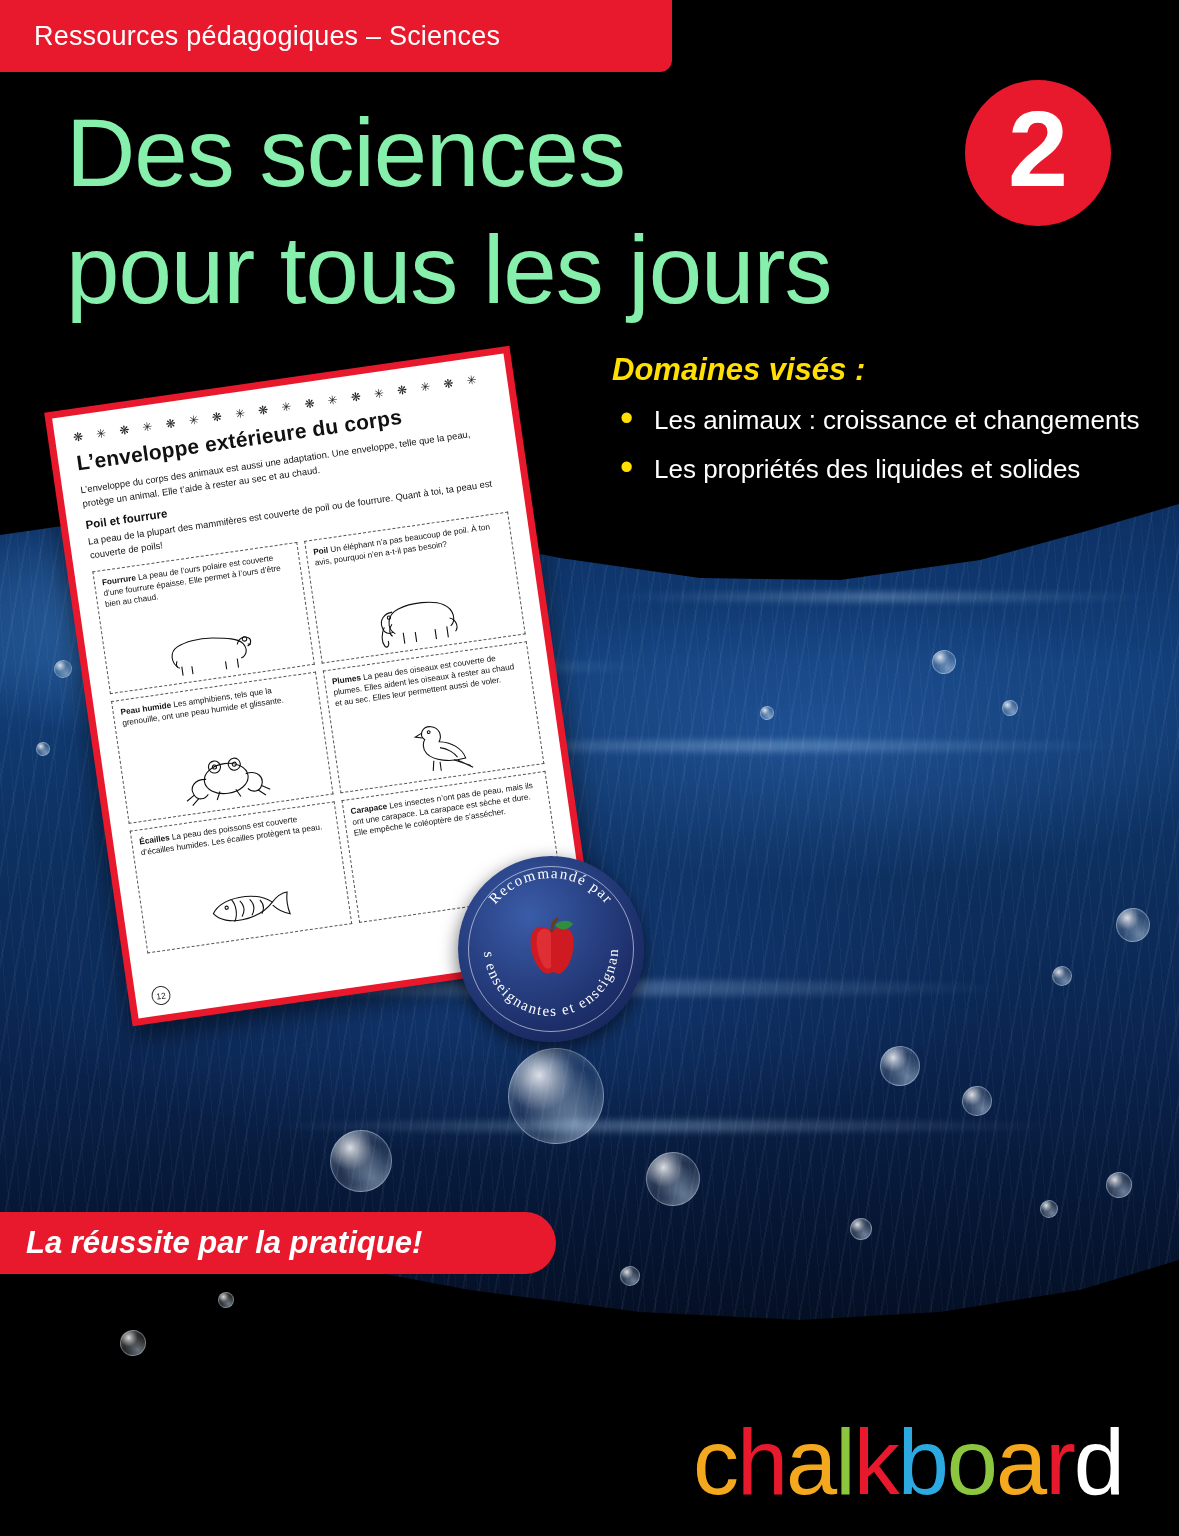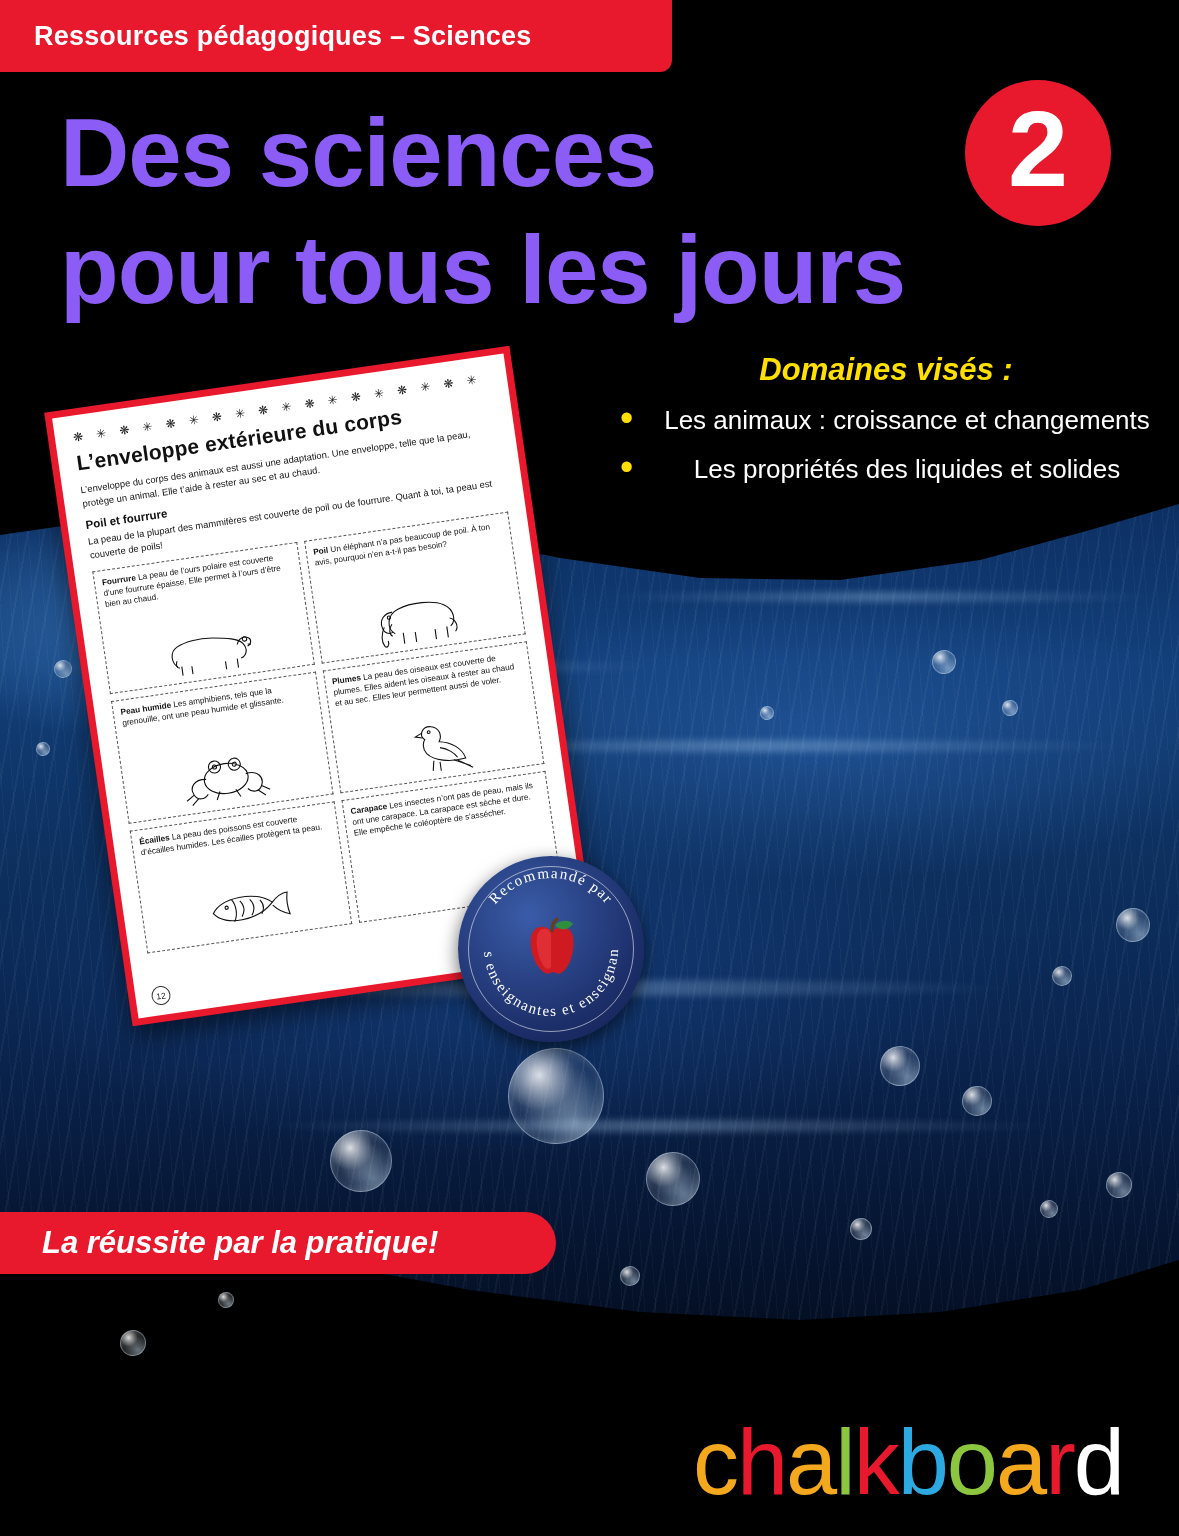--- a/index.html
+++ b/index.html
@@ -60,32 +60,32 @@
   .top-tag {
     position: absolute; left: 0; top: 0;
     width: 672px; height: 72px;
     background: #e8192c;
     border-bottom-right-radius: 12px;
     display: flex; align-items: center;
   }
   .top-tag span {
     color: #fff;
     font-size: 27px;
-    font-weight: bold;
+    font-weight: normal;
     letter-spacing: .2px;
     padding-left: 34px;
   }
 
   
   .title {
     position: absolute;
-    left: 60px; top: 94px;
+    left: 66px; top: 94px;
     width: 1030px;
-    color: #8b5cf6;
-    font-weight: bold;
+    color: #86efac;
+    font-weight: normal;
     font-size: 96px;
     line-height: 1.22;
     letter-spacing: -1px;
   }
   .title .l2 { display: block; }
 
   
   .badge {
     position: absolute;
     right: 68px; top: 80px;
@@ -97,21 +97,20 @@
     font-size: 108px; font-weight: bold;
     line-height: 1;
     padding-bottom: 8px;
   }
 
   
   .domains {
     position: absolute;
     left: 612px; top: 352px;
     width: 548px;
-    text-align: center;
   }
   .domains-title {
     color: #ffe000;
     font-size: 31px;
     font-weight: bold;
     font-style: italic;
     margin-bottom: 16px;
   }
   .domains ul { list-style: none; }
   .domains li {
@@ -260,21 +259,21 @@
     background: #e8192c;
     border-top-right-radius: 31px;
     border-bottom-right-radius: 31px;
     display: flex; align-items: center;
   }
   .tagline span {
     color: #fff;
     font-size: 31px;
     font-weight: bold;
     font-style: italic;
-    padding-left: 42px;
+    padding-left: 26px;
   }
 
   
   .logo {
     position: absolute;
     right: 56px; bottom: 28px;
     font-size: 92px;
     font-weight: normal;
     letter-spacing: -2px;
     line-height: 1;

